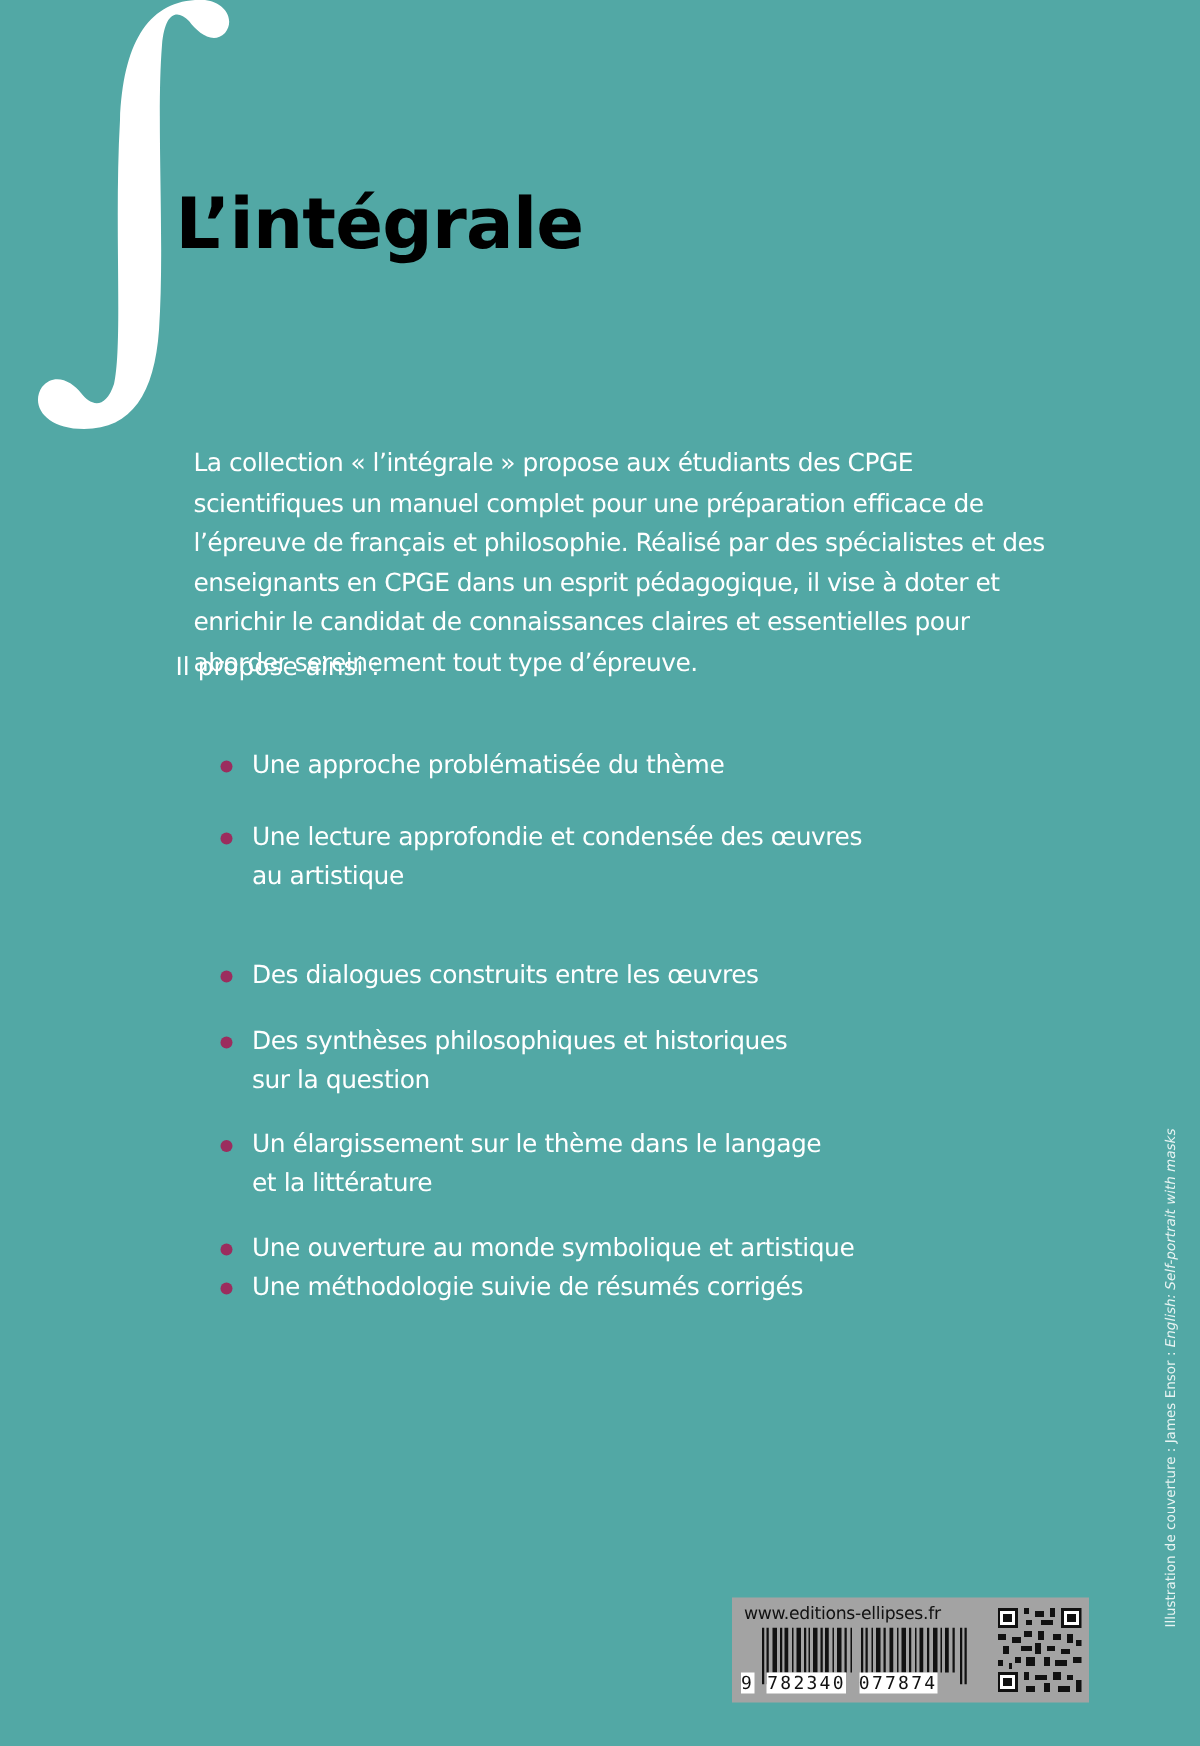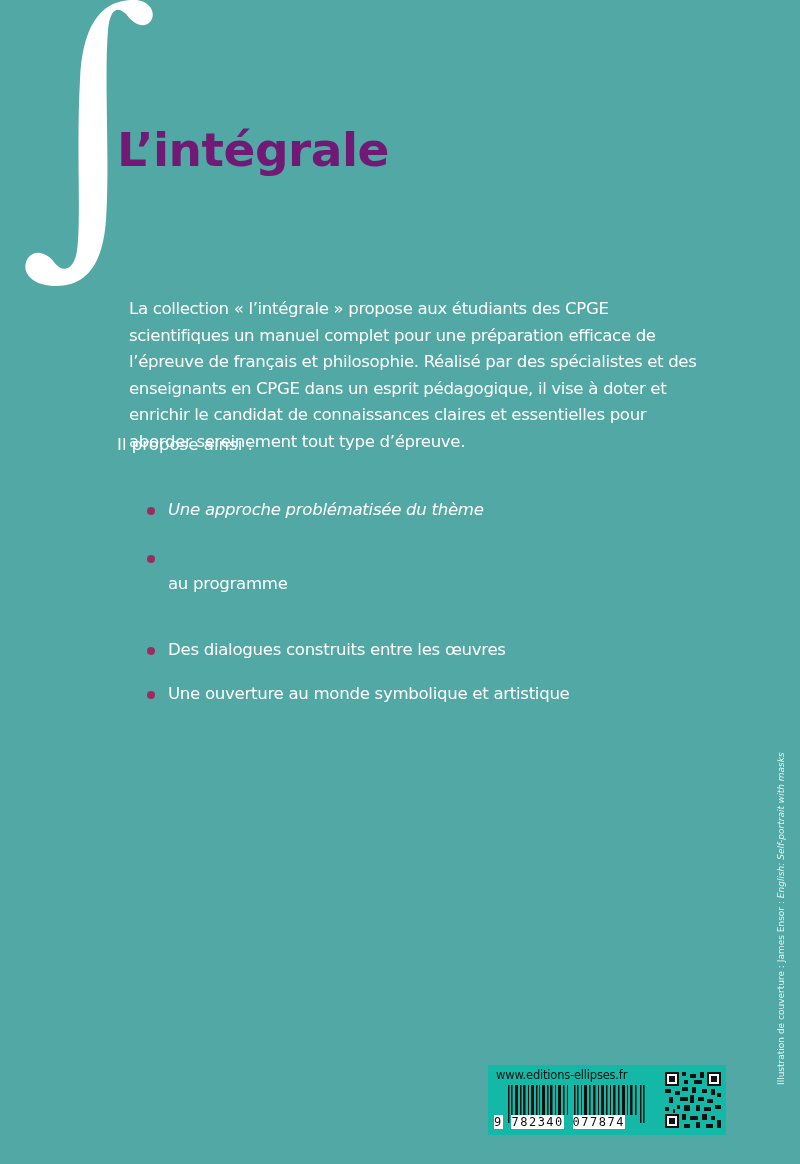--- a/index.html
+++ b/index.html
@@ -14,21 +14,21 @@
     .integral {
       position: absolute; left: 18px; top: 0;
       width: 140px; height: 290px;
     }
     .title {
       position: absolute; left: 117px; top: 122px;
       font-family: "DejaVu Sans", sans-serif;
       font-weight: bold;
       font-size: 47px;
       letter-spacing: -0.5px;
-      color: #701a75;
+      color: #000000;
       margin: 0;
     }
     .intro {
       position: absolute; left: 117px; top: 284px;
       width: 570px;
       font-size: 16.6px;
       line-height: 26.5px;
       letter-spacing: -0.35px;
       margin: 12px;
     }
@@ -59,21 +59,21 @@
       transform-origin: 0 0;
       transform: rotate(-90deg);
       white-space: nowrap;
       font-size: 9px;
       color: #e8f4f3;
     }
     .credit em { font-style: italic; }
     .barcode-box {
       position: absolute; left: 488px; top: 1065px;
       width: 238px; height: 70px;
-      background: #14b8a6;
+      background: #a3a3a3;
       color: #111;
     }
     .website {
       position: absolute; left: 8px; top: 3px;
       font-size: 11.5px; color: #111;
       letter-spacing: -0.2px;
     }
     .barcode {
       position: absolute; left: 20px; top: 20px;
       width: 138px; height: 38px;
@@ -98,36 +98,50 @@
   <path fill="#ffffff" d="M112 0 C 130 -2, 140 12, 132 22 C 124 30, 114 22, 108 14 C 100 6, 92 8, 90 30 C 86 80, 92 160, 88 220 C 85 262, 70 286, 38 286 C 12 286, 2 270, 10 258 C 18 248, 30 254, 36 262 C 42 270, 52 274, 58 256 C 64 230, 58 150, 62 80 C 64 30, 80 2, 112 0 Z"></path>
 </svg>
 
 <h1 class="title">L’intégrale</h1>
 
 <p class="intro">La collection « l’intégrale » propose aux étudiants des CPGE scientifiques un manuel complet pour une préparation efficace de l’épreuve de français et philosophie. Réalisé par des spécialistes et des enseignants en CPGE dans un esprit pédagogique, il vise à doter et enrichir le candidat de connaissances claires et essentielles pour aborder sereinement tout type d’épreuve.</p>
 
 <p class="lead">Il propose ainsi :</p>
 
 <ul class="features">
-  <li class="feature" style="margin-bottom:22px;font-style:italic;">
+  <li class="feature" style="margin-bottom:22px;">
     <span class="bullet"></span>
     <span>Une approche problématisée du thème</span>
   </li>
   <li class="feature" style="margin-bottom:17px;">
     <span class="bullet"></span>
-    <br>
-    <span>au programme</span>
+    <span>Une lecture approfondie et condensée des œuvres</span><br>
+    <span>au artistique</span>
   </li>
   <li class="feature" style="margin-bottom:18px;margin-top:40px;">
     <span class="bullet"></span>
     <span>Des dialogues construits entre les œuvres</span>
   </li>
+  <li class="feature" style="margin-bottom:17px;">
+    <span class="bullet"></span>
+    <span>Des synthèses philosophiques et historiques</span><br>
+    <span>sur la question</span>
+  </li>
+  <li class="feature" style="margin-bottom:17px;">
+    <span class="bullet"></span>
+    <span>Un élargissement sur le thème dans le langage</span><br>
+    <span>et la littérature</span>
+  </li>
   <li class="feature" style="">
     <span class="bullet"></span>
     <span>Une ouverture au monde symbolique et artistique</span>
+  </li>
+  <li class="feature">
+    <span class="bullet"></span>
+    <span>Une méthodologie suivie de résumés corrigés</span>
   </li>
 </ul>
 
 <div class="credit">
   <span>Illustration de couverture : James Ensor : </span><em>English: Self-portrait with masks</em>
 </div>
 
 <div class="barcode-box">
   <div class="website">www.editions-ellipses.fr</div>
   <svg class="barcode" viewBox="0 0 138 38" preserveAspectRatio="none">

